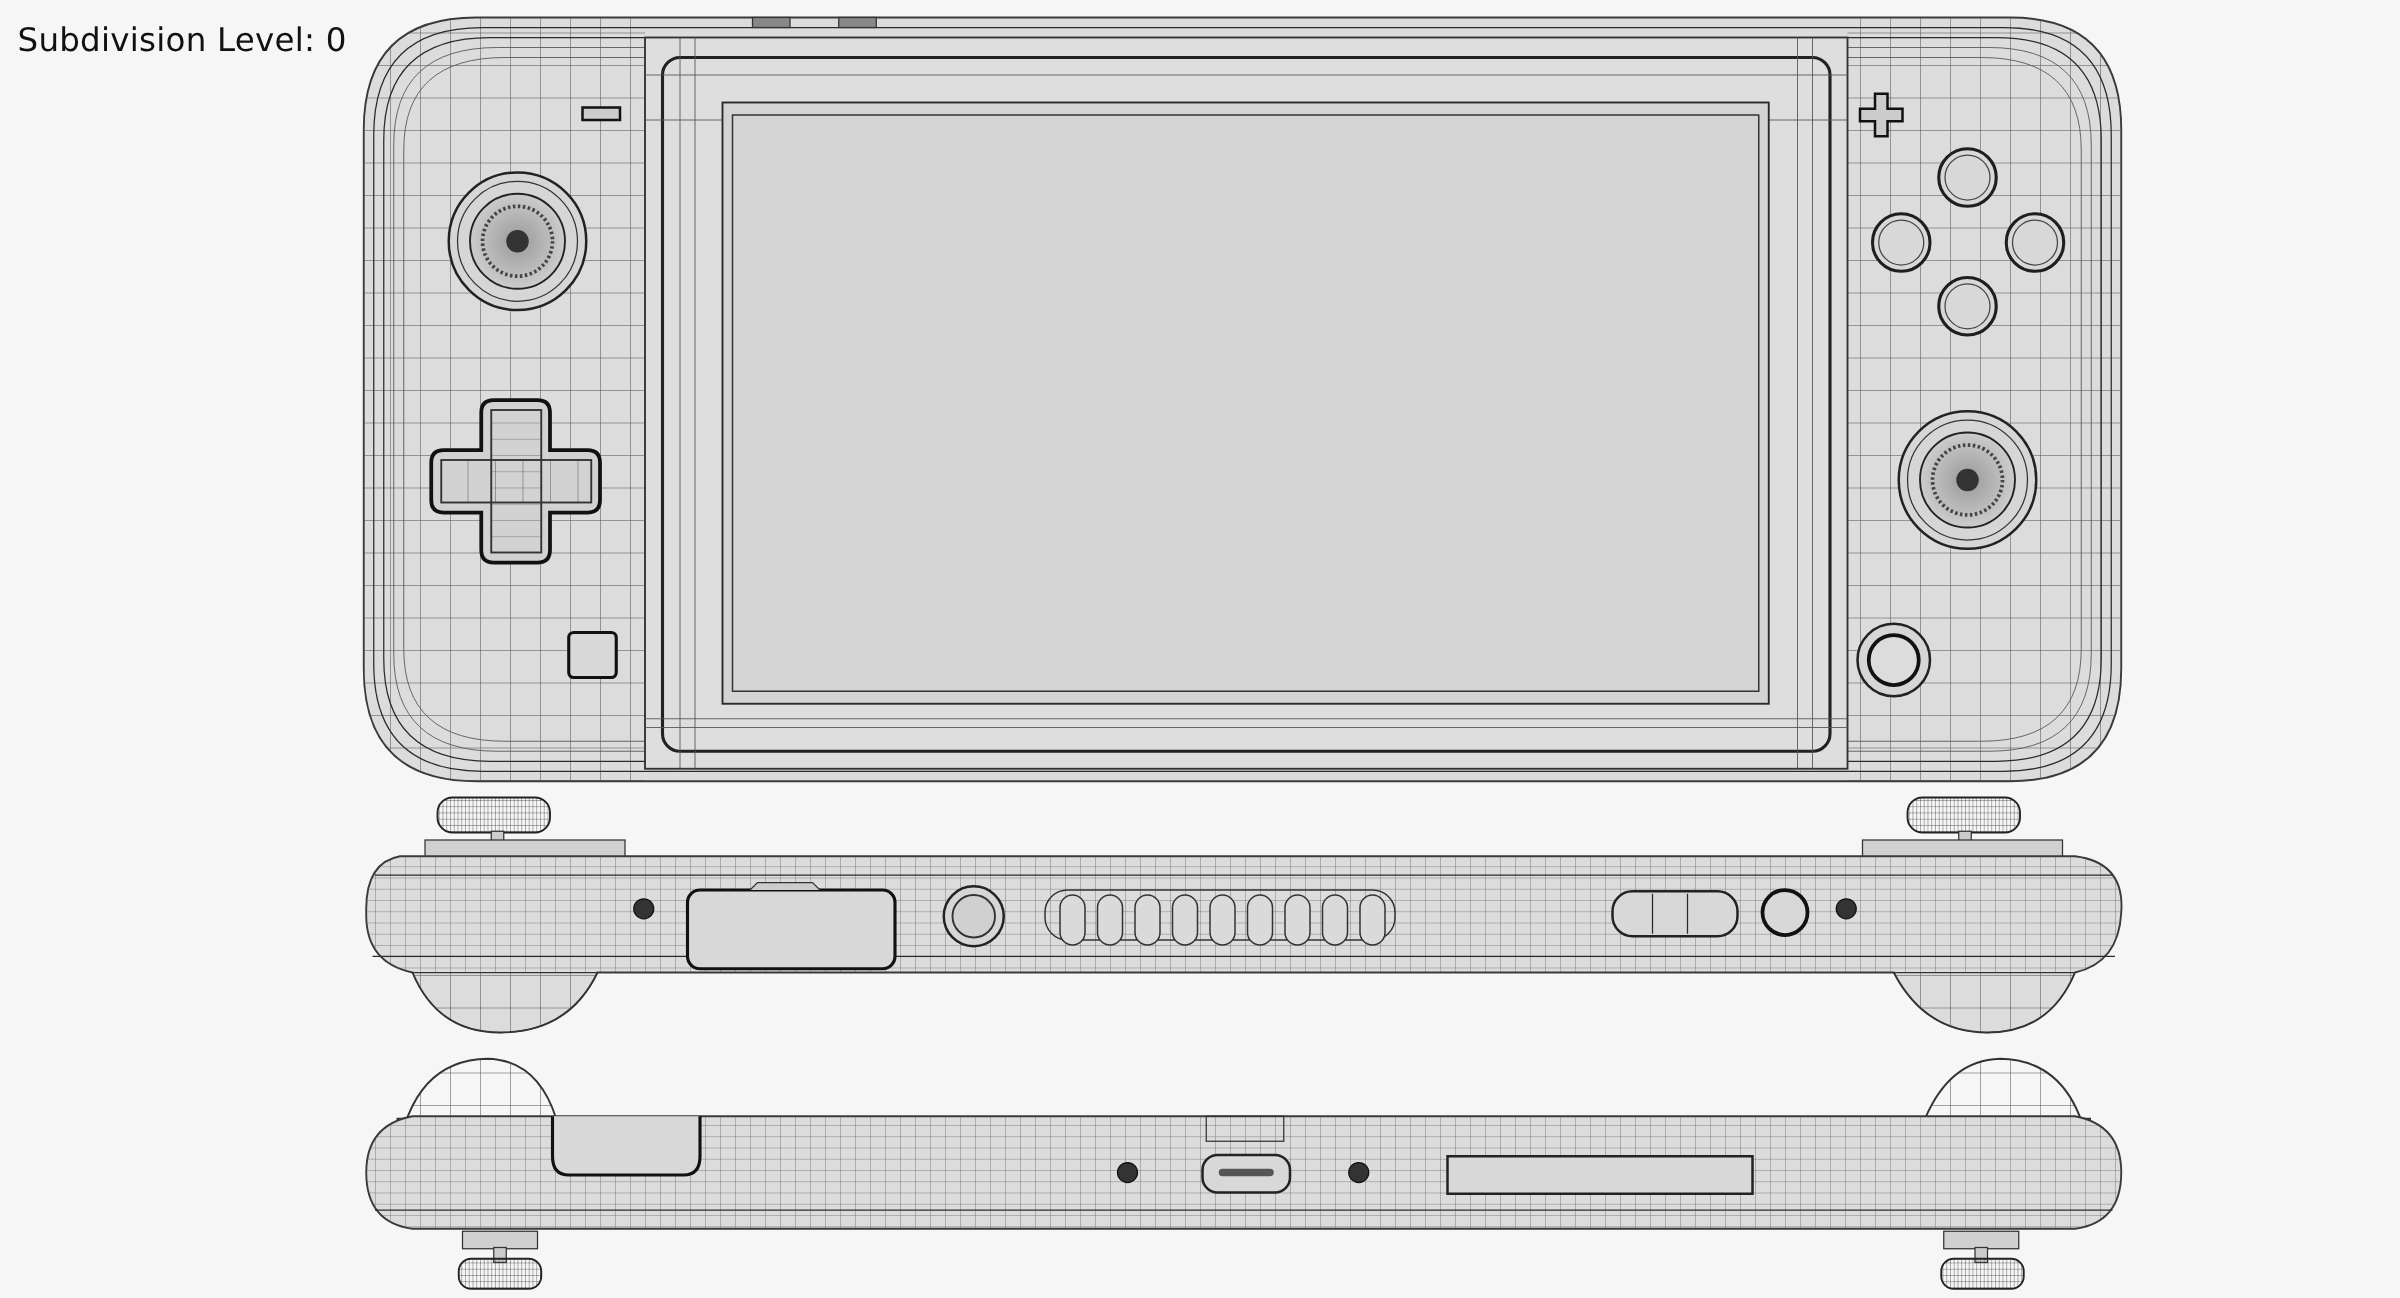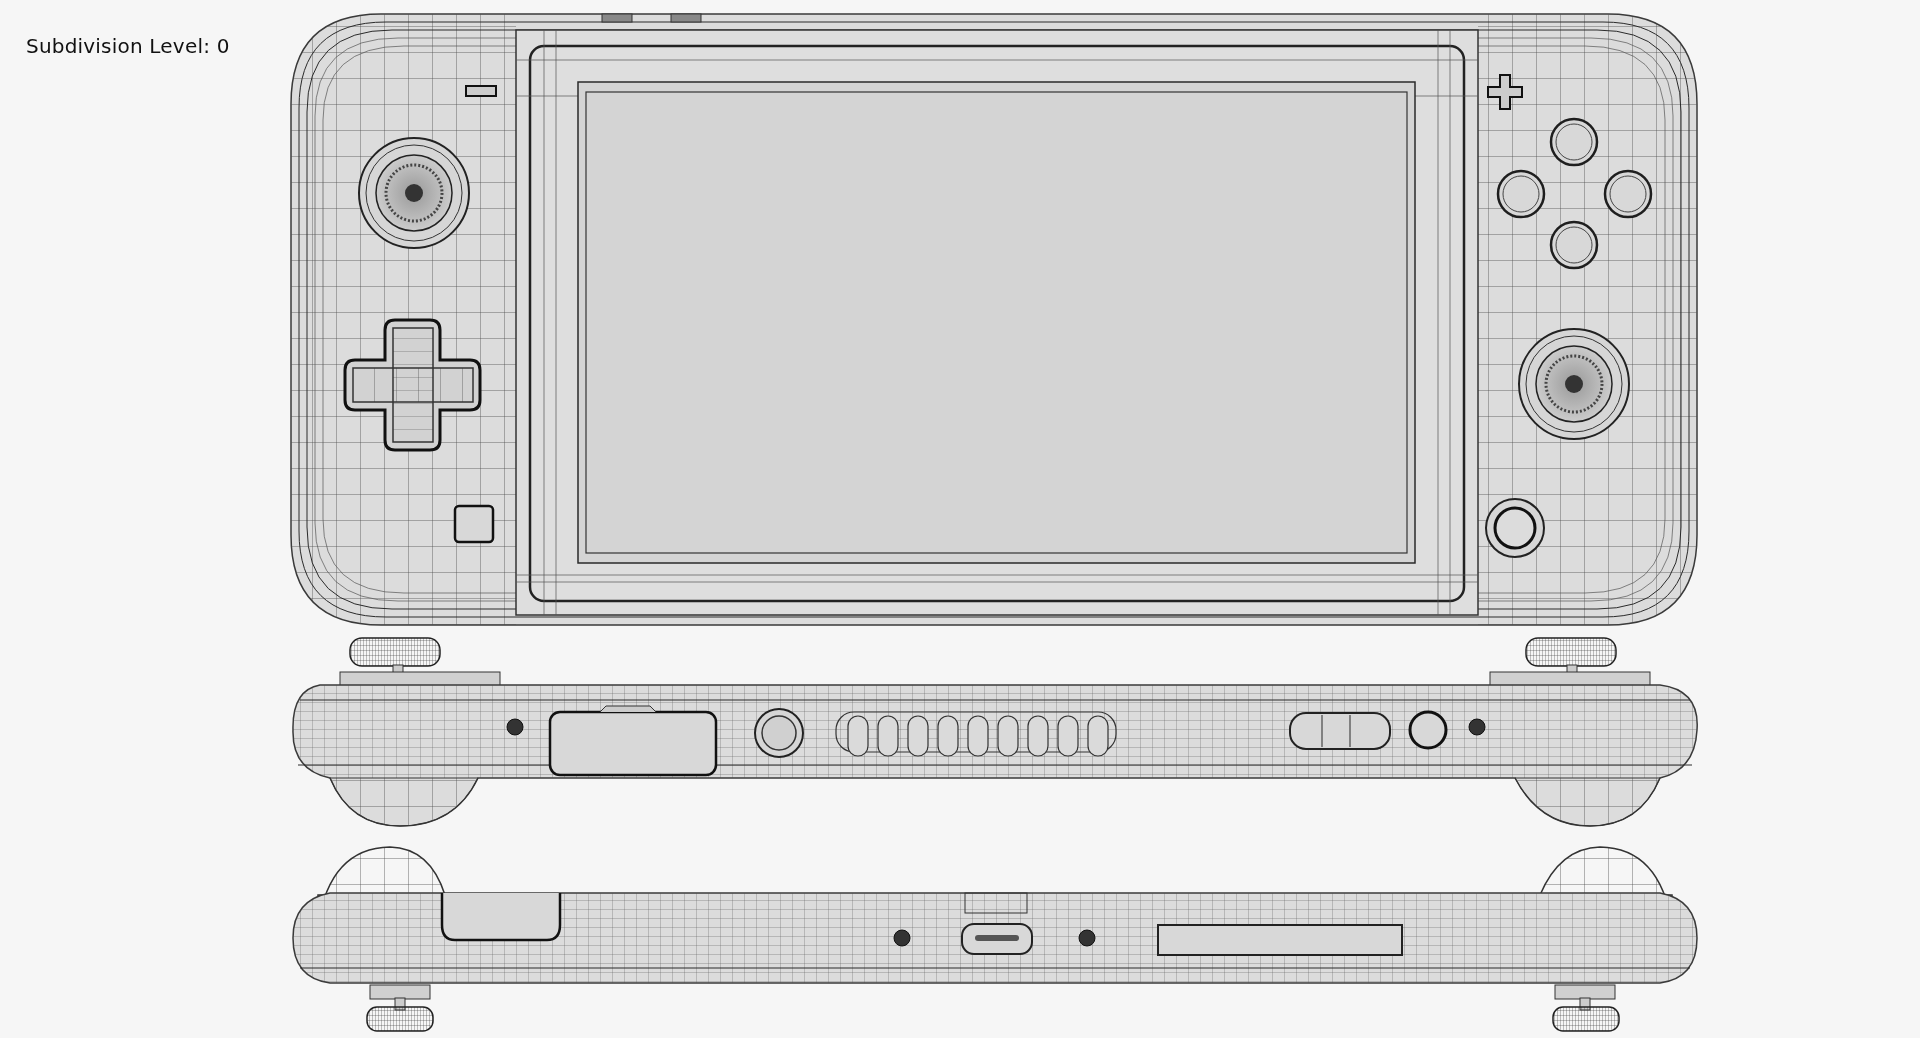--- a/index.html
+++ b/index.html
@@ -2,22 +2,22 @@
 <html><head>
 <meta charset="utf-8">
 <style>
   html, body { margin: 0; padding: 0; }
   body {
     width: 1920px; height: 1038px; overflow: hidden;
     background: #f6f6f6; position: relative;
     font-family: "DejaVu Sans", sans-serif;
   }
   .label {
-    position: absolute; left: 14px; top: 34px;
-    font-size: 20px; color: #111; letter-spacing: 0.2px; margin-left: 12px;
+    position: absolute; left: 14px; top: 18px;
+    font-size: 26px; color: #111; letter-spacing: 0.2px;
   }
   svg.stage { position: absolute; left: 0; top: 0; }
   .wire { fill: none; stroke: #2a2a2a; stroke-width: 1; }
   .wire-thin { fill: none; stroke: #555; stroke-width: 0.7; }
   .body { fill: #dcdcdc; stroke: #3a3a3a; stroke-width: 1.5; }
   .screen { fill: #d4d4d4; stroke: #2a2a2a; stroke-width: 1.5; }
   .btn { fill: #d8d8d8; stroke: #1e1e1e; stroke-width: 2.5; }
   .btn-inner { fill: #dadada; stroke: #333; stroke-width: 1.2; }
   .dark { fill: #333; }
 </style>

